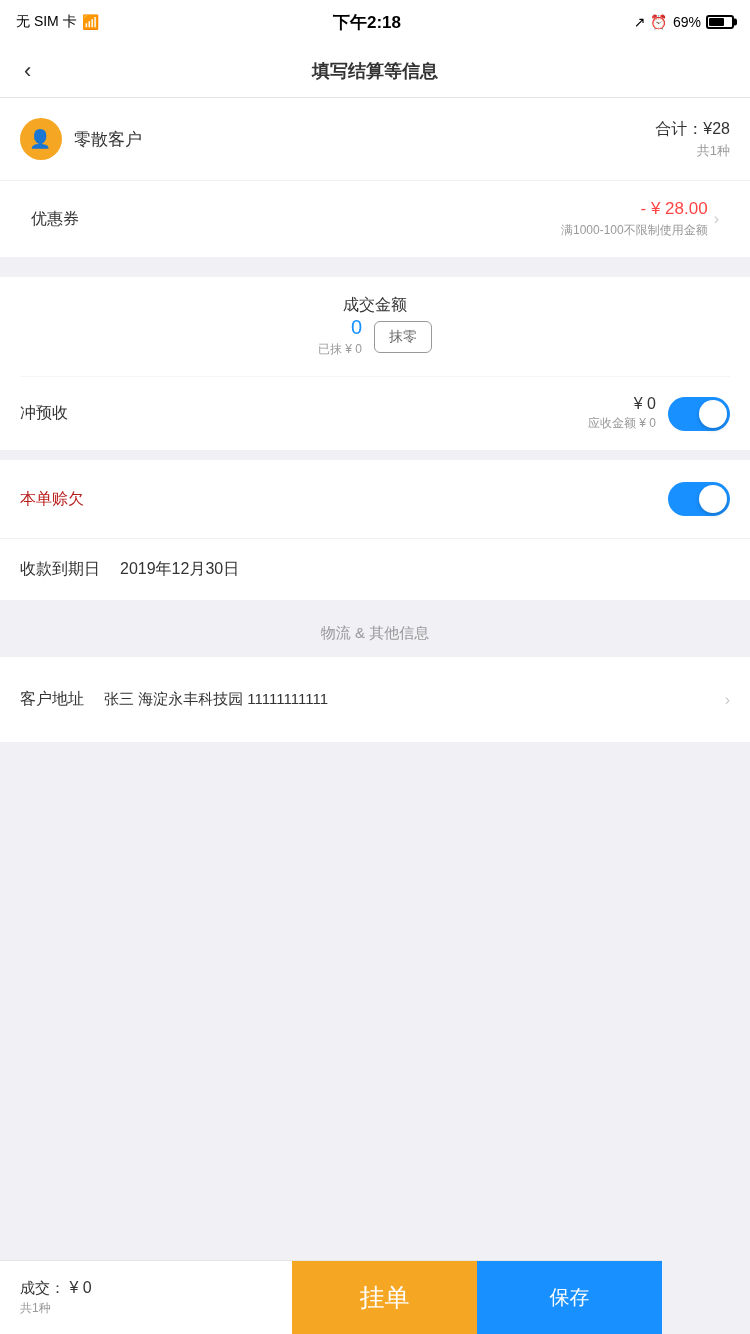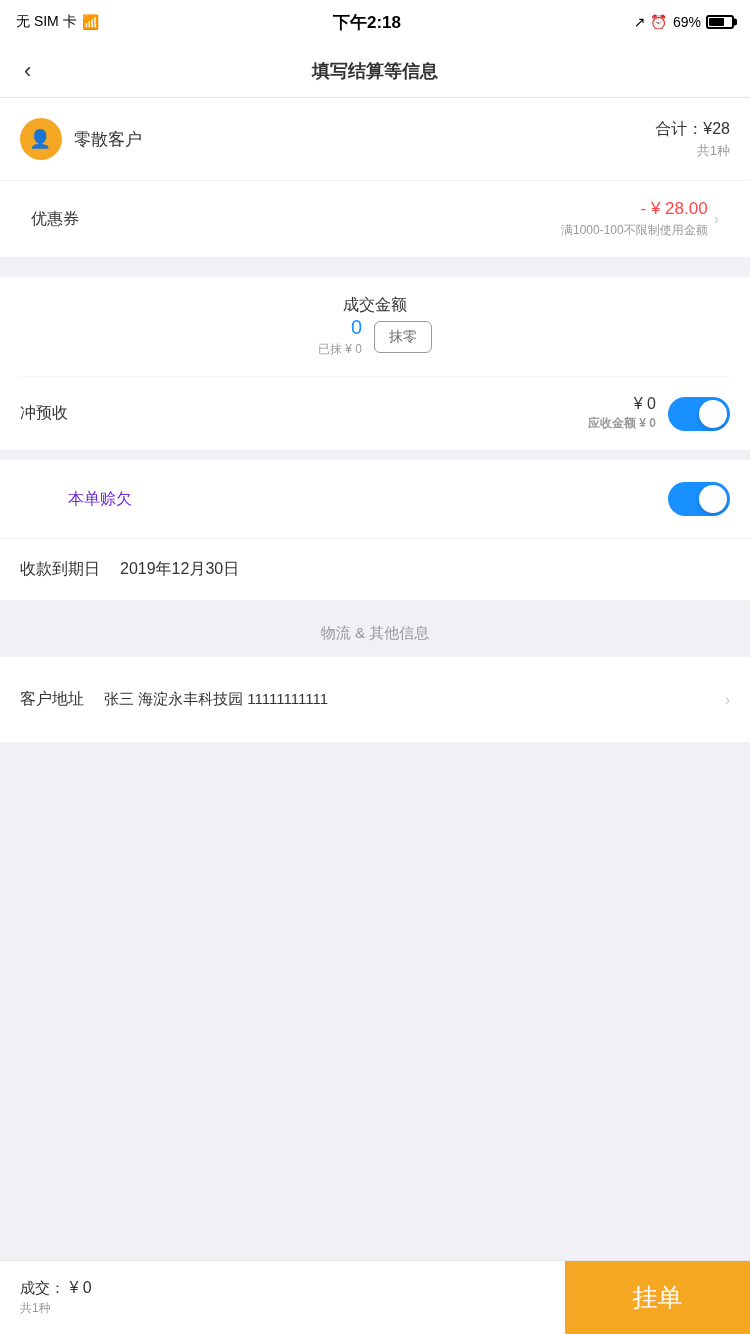--- a/index.html
+++ b/index.html
@@ -133,21 +133,21 @@
     
     .advance-row {
       display: flex;
       align-items: center;
       justify-content: space-between;
       padding: 18px 0;
     }
     .advance-right { display: flex; align-items: center; gap: 12px; }
     .advance-values { text-align: right; }
     .advance-amount { font-size: 16px; color: #333; font-weight: 500; }
-    .advance-sub { font-size: 12px; color: #999; margin-top: 2px; font-weight: bold; }
+    .advance-sub { font-size: 12px; color: #999; margin-top: 2px; }
 
     
     .toggle {
       width: 62px; height: 34px; border-radius: 17px;
       background: #1890ff;
       position: relative; cursor: pointer;
       flex-shrink: 0;
     }
     .toggle-knob {
       width: 28px; height: 28px; border-radius: 50%;
@@ -157,21 +157,21 @@
     }
 
     
     .credit-row {
       display: flex;
       align-items: center;
       justify-content: space-between;
       padding: 22px 20px;
       background: #fff;
     }
-    .credit-label { font-size: 16px; color: #6d28d9; margin-left: 48px; }
+    .credit-label { font-size: 16px; color: #b91c1c; }
 
     
     .due-date-row {
       display: flex;
       align-items: center;
       padding: 20px 20px;
       background: #fff;
       border-top: 1px solid #f0f0f0;
       gap: 20px;
     }
@@ -196,21 +196,21 @@
       margin-top: 0;
     }
     .address-label { font-size: 16px; color: #333; flex-shrink: 0; margin-right: 20px; }
     .address-value { font-size: 15px; color: #333; flex: 1; }
     .address-chevron { color: #ccc; font-size: 16px; }
 
     
     .bottom-bar {
       position: fixed;
       bottom: 0; left: 0;
-      width: 750px;
+      width: 662px;
       height: 74px;
       background: #fff;
       display: flex;
       align-items: center;
       border-top: 1px solid #e5e5e5;
     }
     .bottom-info {
       flex: 1;
       padding: 0 20px;
     }
@@ -352,13 +352,16 @@
   <div class="bottom-info">
     <div>
       <span class="bottom-deal">成交：</span>
       <span class="bottom-deal-amount">¥ 0</span>
     </div>
     <div class="bottom-count">共1种</div>
   </div>
   <div class="btn-hang">
     <span>挂单</span>
   </div>
+  <div class="btn-save">
+    <span>保存</span>
+  </div>
 </div>
 
 </body></html>

